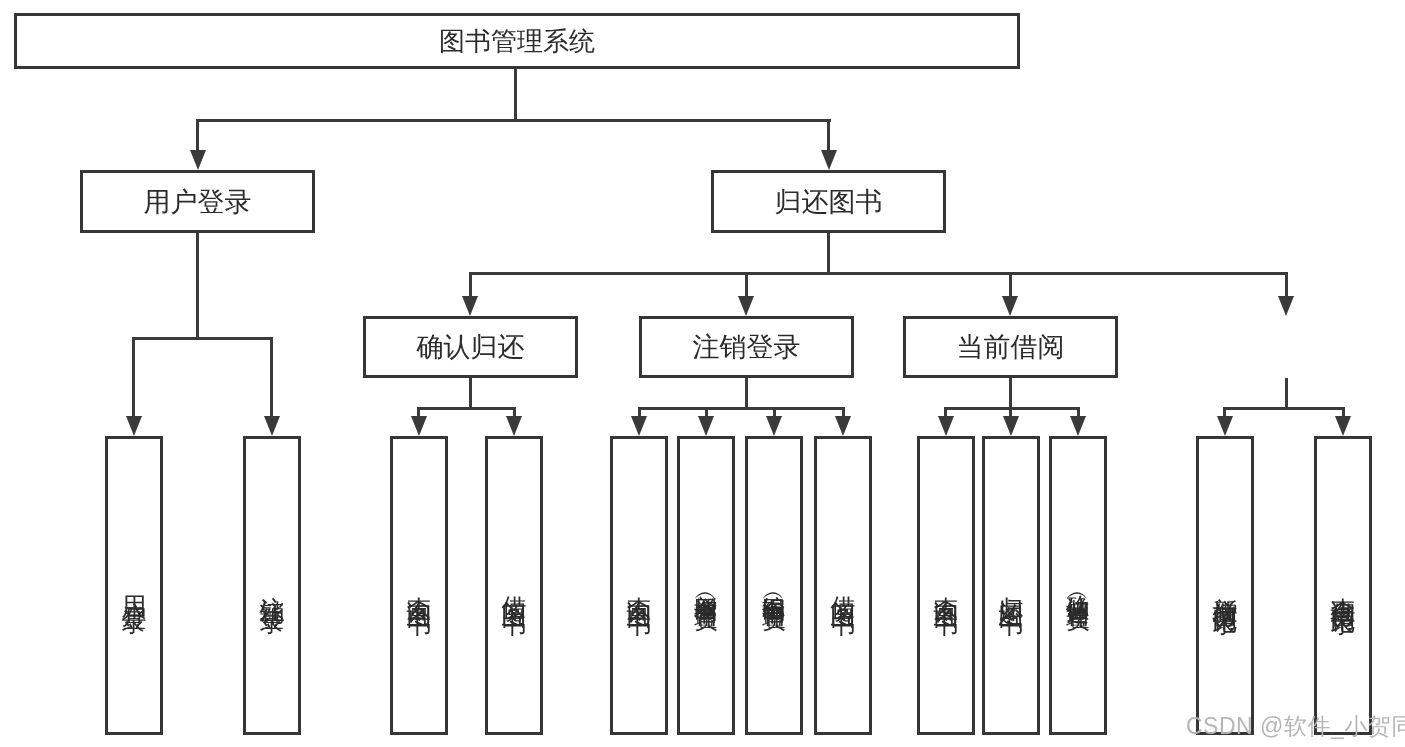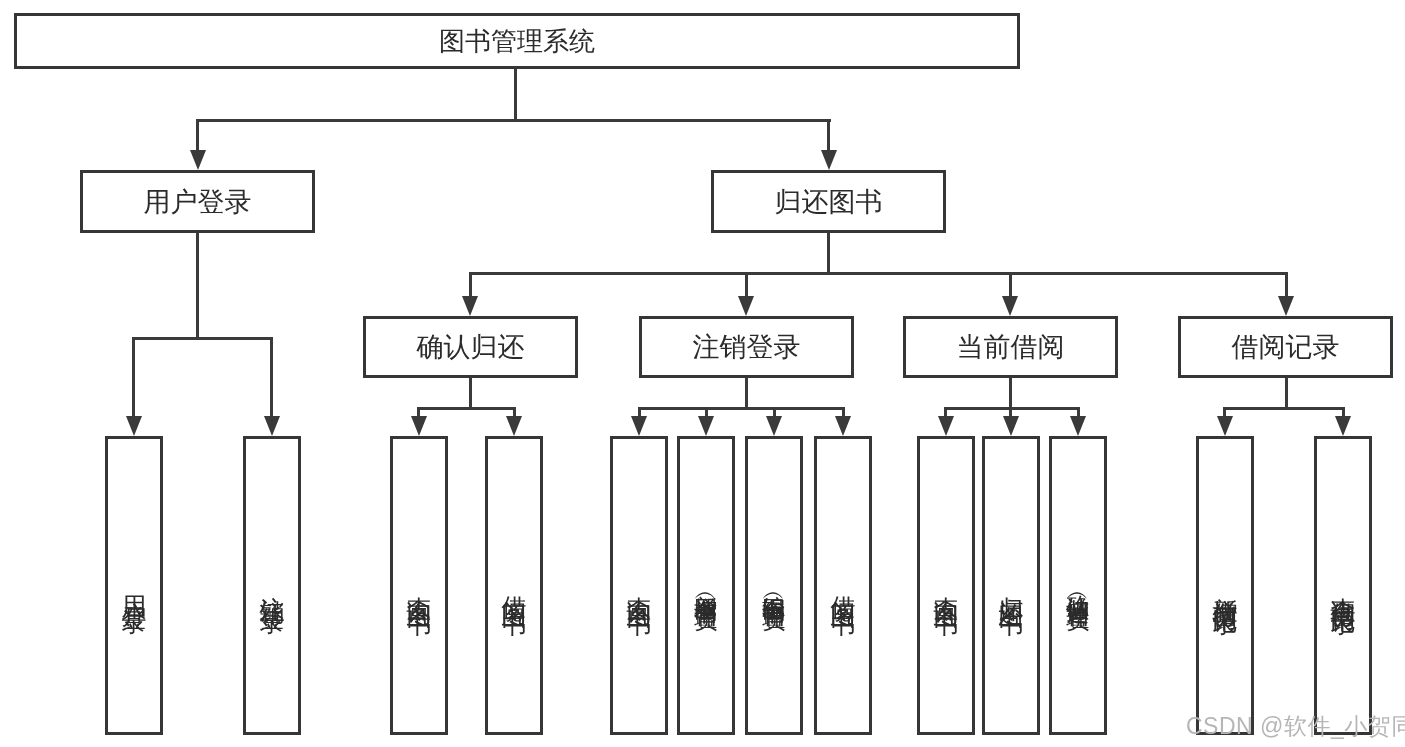--- a/index.html
+++ b/index.html
@@ -94,23 +94,20 @@
 
   <div class="box" style="left:363px;top:316px;width:215px;height:62px;">
     <span class="hlabel">确认归还</span>
   </div>
   <div class="box" style="left:639px;top:316px;width:215px;height:62px;">
     <span class="hlabel">注销登录</span>
   </div>
   <div class="box" style="left:903px;top:316px;width:215px;height:62px;justify-content:center;">
     <span class="hlabel">当前借阅</span>
   </div>
-  <div class="box" style="left:1178px;top:316px;width:215px;height:62px;">
-    <span class="hlabel">借阅记录</span>
-  </div>
 
   <div class="vl" style="left:469px;top:378px;height:32px;"></div>
   <div class="hl" style="left:417px;top:407px;width:99px;"></div>
   <div class="vl" style="left:417px;top:407px;height:13px;"></div>
   <div class="vl" style="left:513px;top:407px;height:13px;"></div>
   <div class="ar" style="left:411px;top:416px;"></div>
   <div class="ar" style="left:506px;top:416px;"></div>
 
   <div class="vl" style="left:745px;top:378px;height:32px;"></div>
   <div class="hl" style="left:638px;top:407px;width:207px;"></div>

